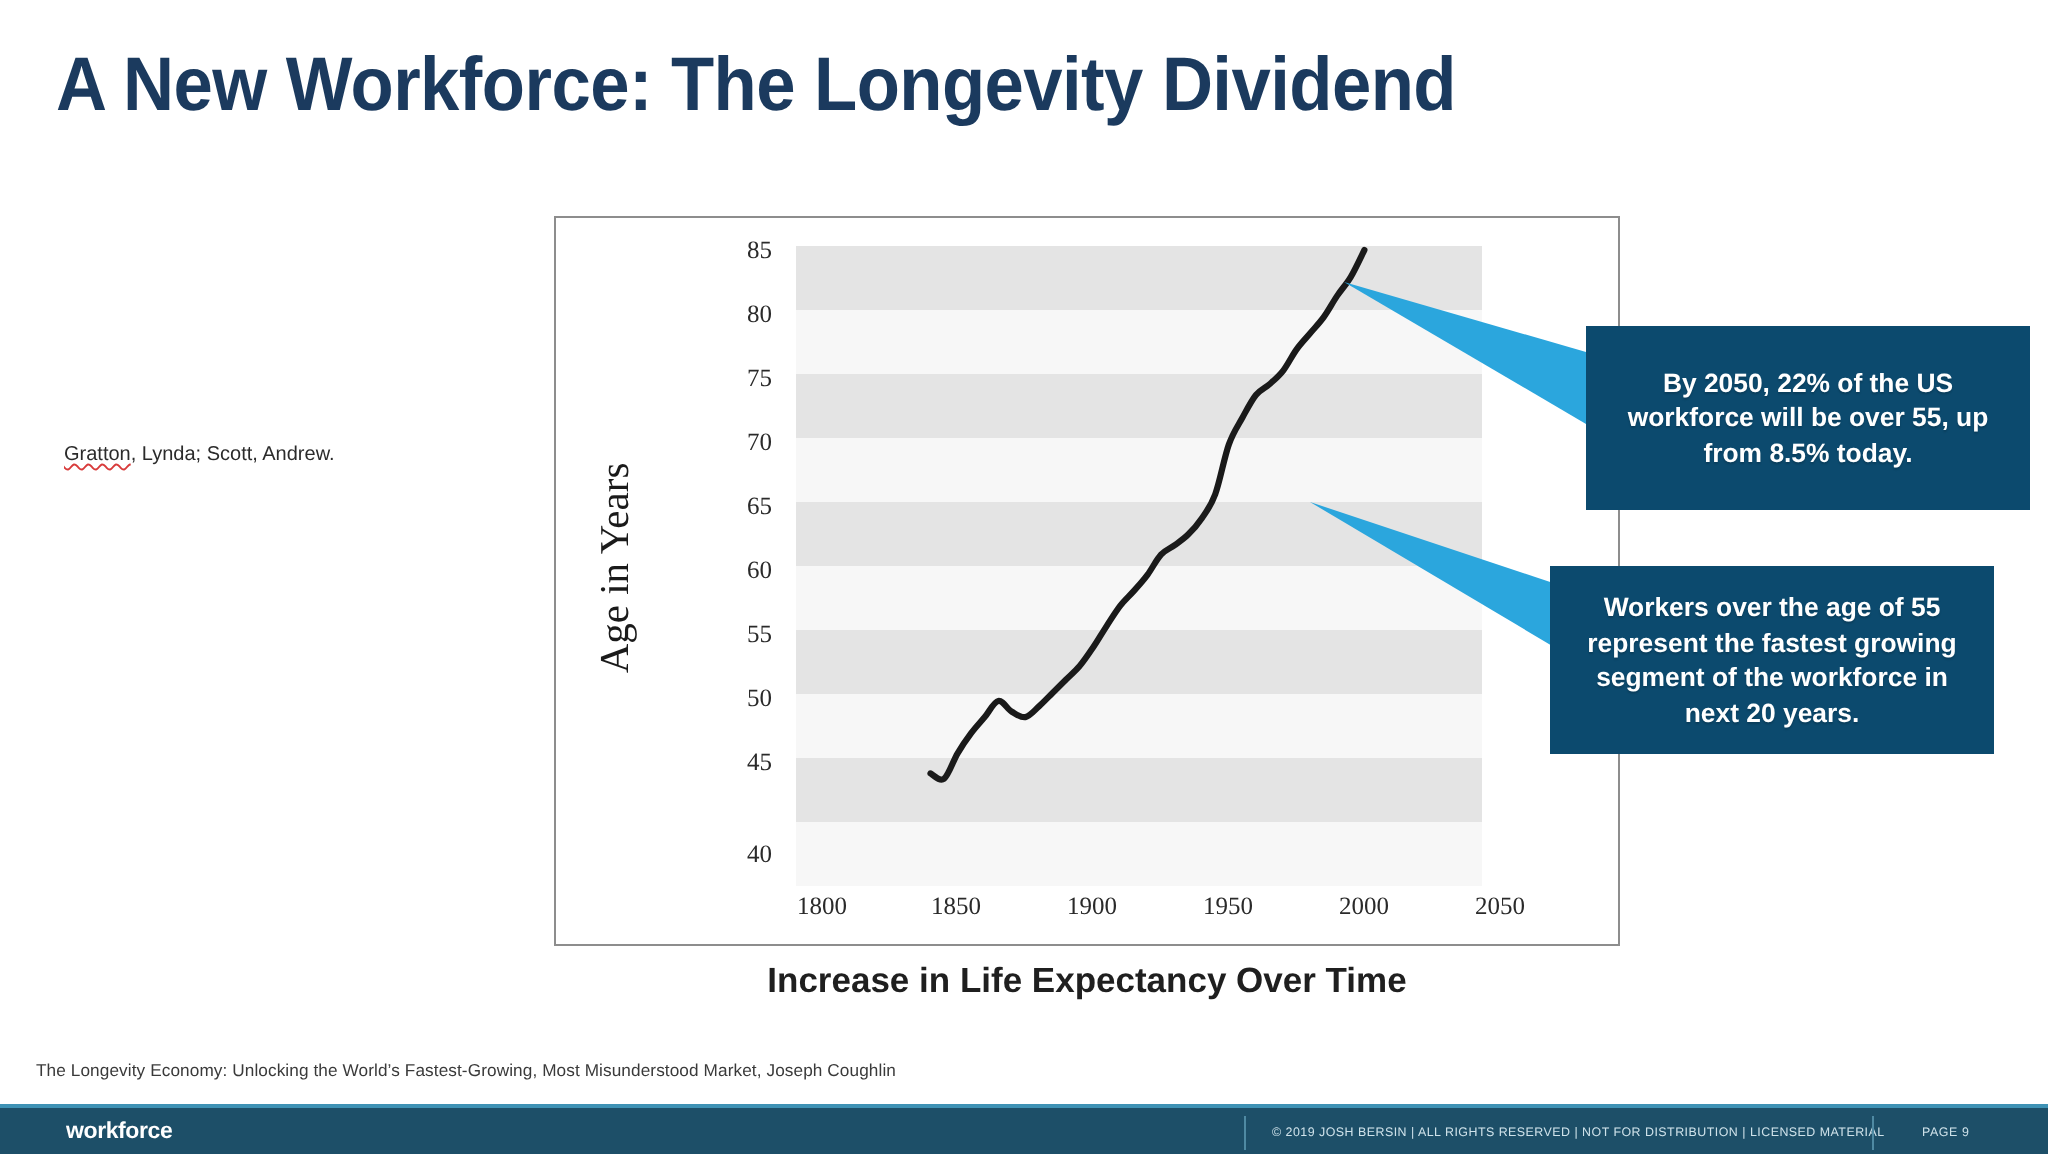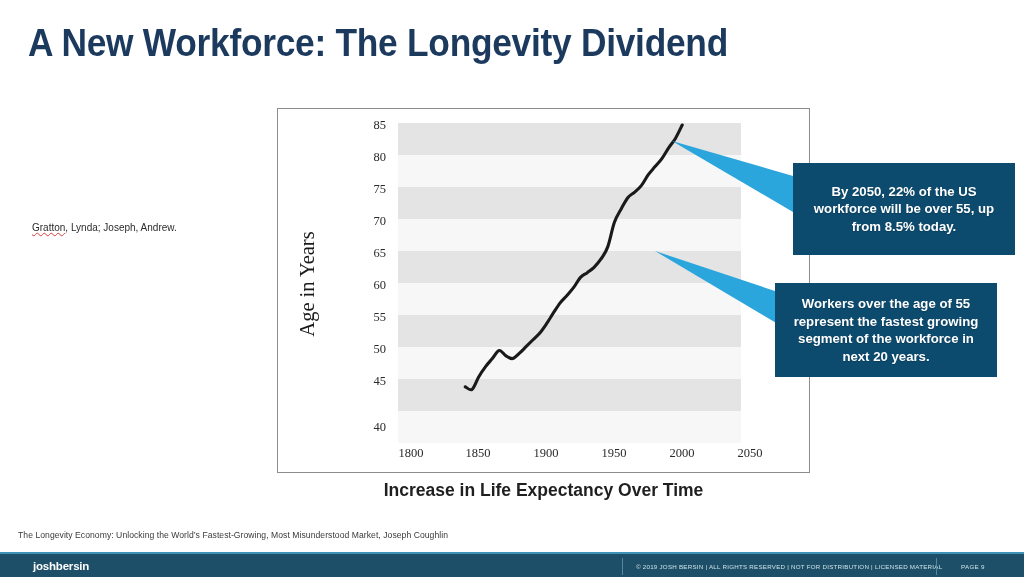--- a/index.html
+++ b/index.html
@@ -205,21 +205,21 @@
     font-family: "Liberation Sans", sans-serif;
   }
 </style>
 </head>
 <body>
 
 <div id="slide-title">A New Workforce: The Longevity Dividend</div>
 
 <div id="quote-block">
   <div id="quote-attribution">
-    <span id="quote-author"><span class="misspelled">Gratton</span><span>, Lynda; Joseph, Andrew.</span></span>
+    <span id="quote-author"><span class="misspelled">Gratton</span><span>, Lynda; Scott, Andrew.</span></span>
   </div>
 </div>
 
 <div id="chart-figure">
   <svg id="chart-svg" width="531" height="363" viewBox="0 0 531 363">
 
     <g>
       <rect x="120" y="14" width="343" height="32" fill="#e4e4e4"></rect>
       <rect x="120" y="46" width="343" height="32" fill="#f7f7f7"></rect>
       <rect x="120" y="78" width="343" height="32" fill="#e4e4e4"></rect>
@@ -271,18 +271,18 @@
   <span>By 2050, 22% of the US workforce will be over 55, up from 8.5% today.</span>
 </div>
 
 <div id="callout-2" class="callout">
   <span>Workers over the age of 55 represent the fastest growing segment of the workforce in next 20 years.</span>
 </div>
 
 <div id="source-note">The Longevity Economy: Unlocking the World’s Fastest-Growing, Most Misunderstood Market, Joseph Coughlin</div>
 
 <div id="footer-bar">
-  <div id="footer-logo">joshbersin</div>
+  <div id="footer-logo">workforce</div>
   <div id="footer-divider-left"></div>
   <div id="footer-legal">© 2019 JOSH BERSIN | ALL RIGHTS RESERVED | NOT FOR DISTRIBUTION | LICENSED MATERIAL</div>
   <div id="footer-divider-right"></div>
   <div id="footer-page">PAGE 9</div>
 </div>
 
 </body></html>

